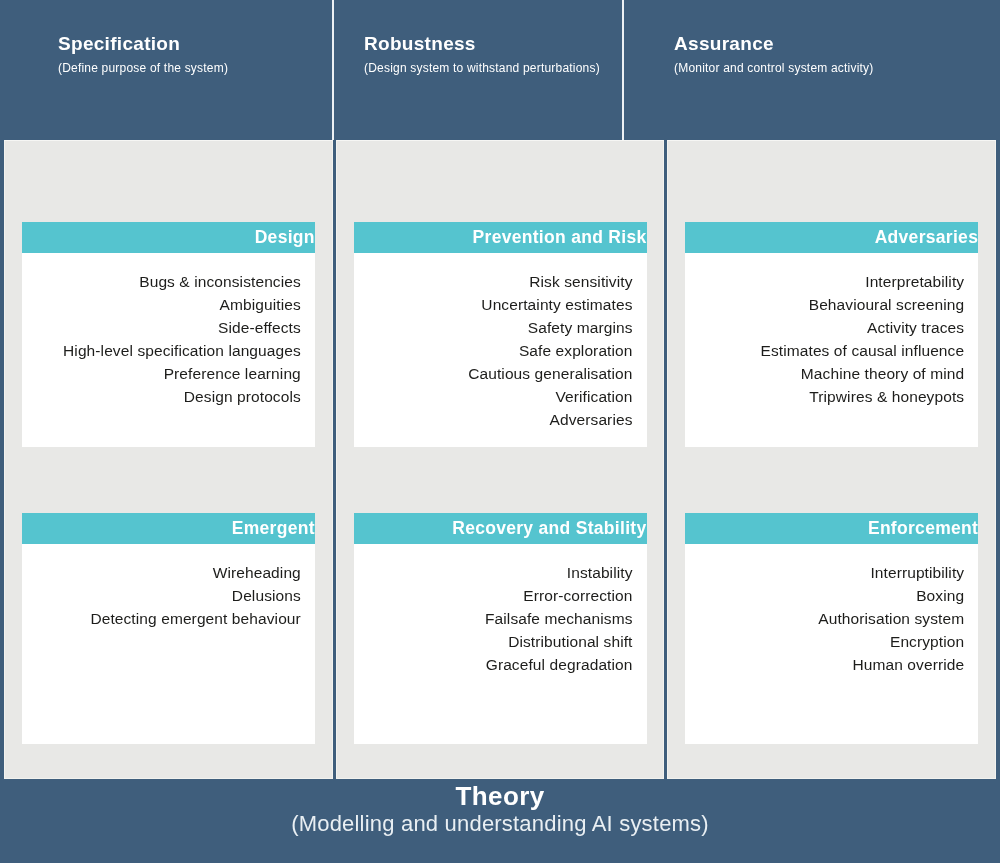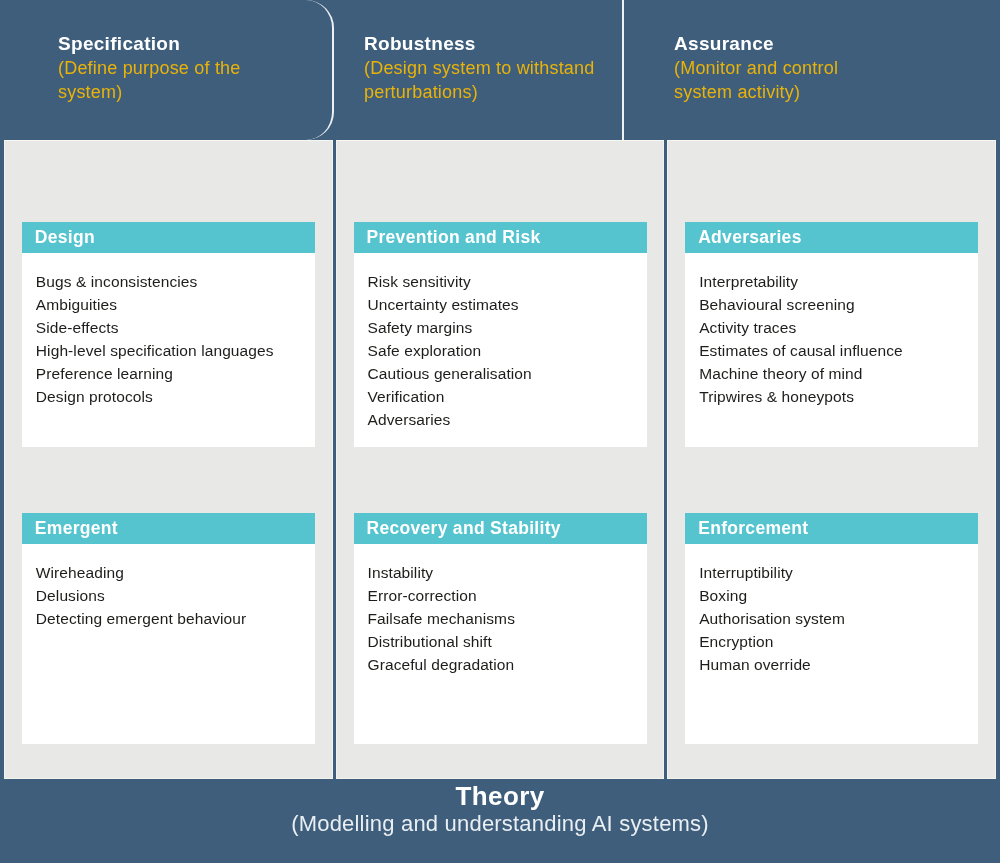--- a/index.html
+++ b/index.html
@@ -16,33 +16,33 @@
   
   .top-band {
     display: flex;
     height: 140px;
     background: #3f5e7c;
   }
   .top-cell {
     height: 100%;
     padding-top: 31px;
   }
-  .top-cell.c0 { width: 334px; border-right: 2px solid #edf1f4; padding-left: 58px; border-radius: 28px; }
+  .top-cell.c0 { width: 334px; border-right: 2px solid #edf1f4; padding-left: 58px; }
   .top-cell.c1 { width: 290px; border-right: 2px solid #edf1f4; padding-left: 30px; }
   .top-cell.c2 { width: 331px; padding-left: 50px; }
   .col-title {
     color: #ffffff;
     font-size: 19px;
     font-weight: 700;
     letter-spacing: 0.3px;
     line-height: 25px;
   }
   .col-subtitle {
-    color: #eab308;
-    font-size: 18px;
+    color: #ffffff;
+    font-size: 12px;
     font-weight: 400;
     letter-spacing: 0.2px;
     line-height: 24px;
   }
   .c0 .col-subtitle { max-width: 192px; }
   .c1 .col-subtitle { max-width: 286px; }
   .c2 .col-subtitle { max-width: 216px; }
 
   
   .middle {
@@ -56,20 +56,21 @@
     flex: 1 1 0;
     background: #e8e8e6;
     border: 1px solid #f2f2ef;
     border-top-color: #f6f6f4;
     overflow: hidden;
   }
   .card {
     width: 293px;
     margin: 0 auto;
     background: #ffffff;
+    text-align: right;
   }
   .card.row1 { margin-top: 81px; height: 225px; }
   .card.row2 { margin-top: 66px; height: 231px; }
   .card-header {
     height: 31px;
     background: #55c4cf;
     color: #ffffff;
     font-size: 17.5px;
     font-weight: 700;
     letter-spacing: 0.3px;

